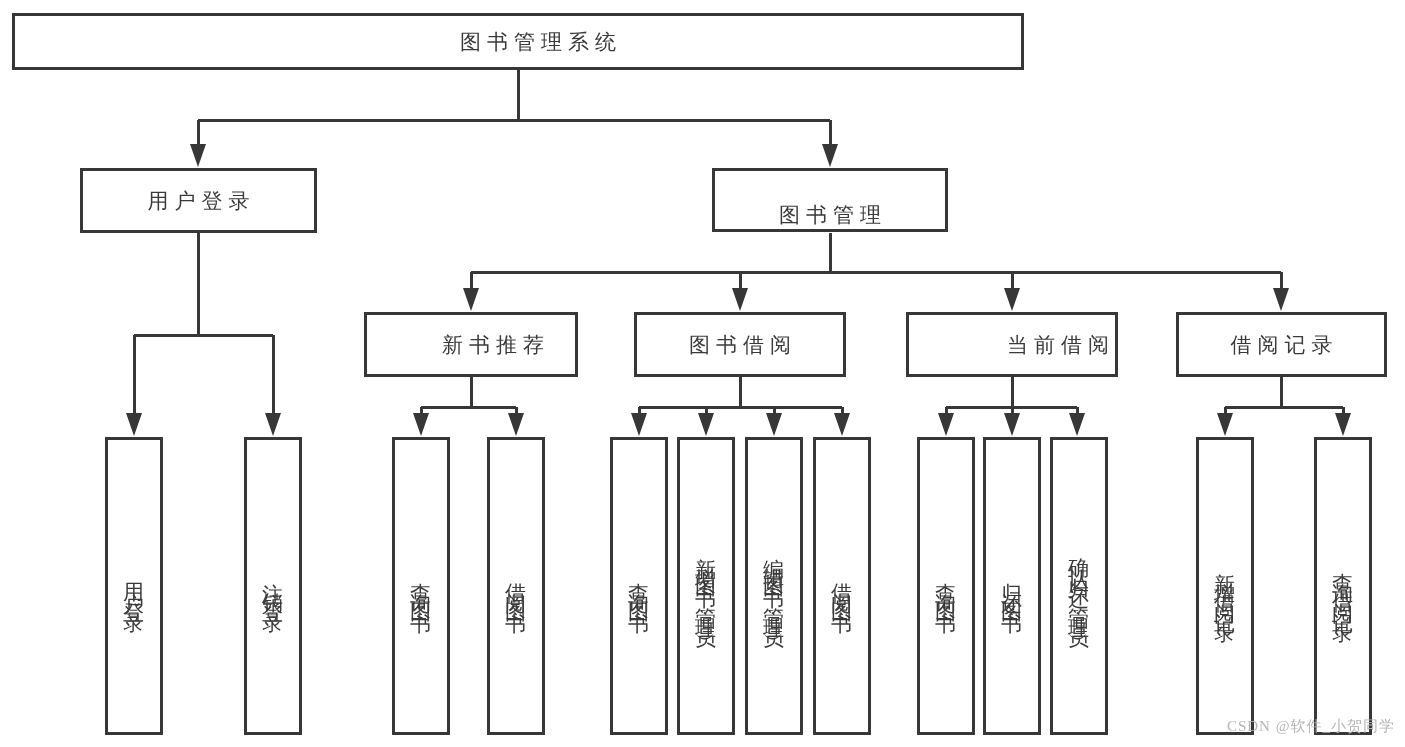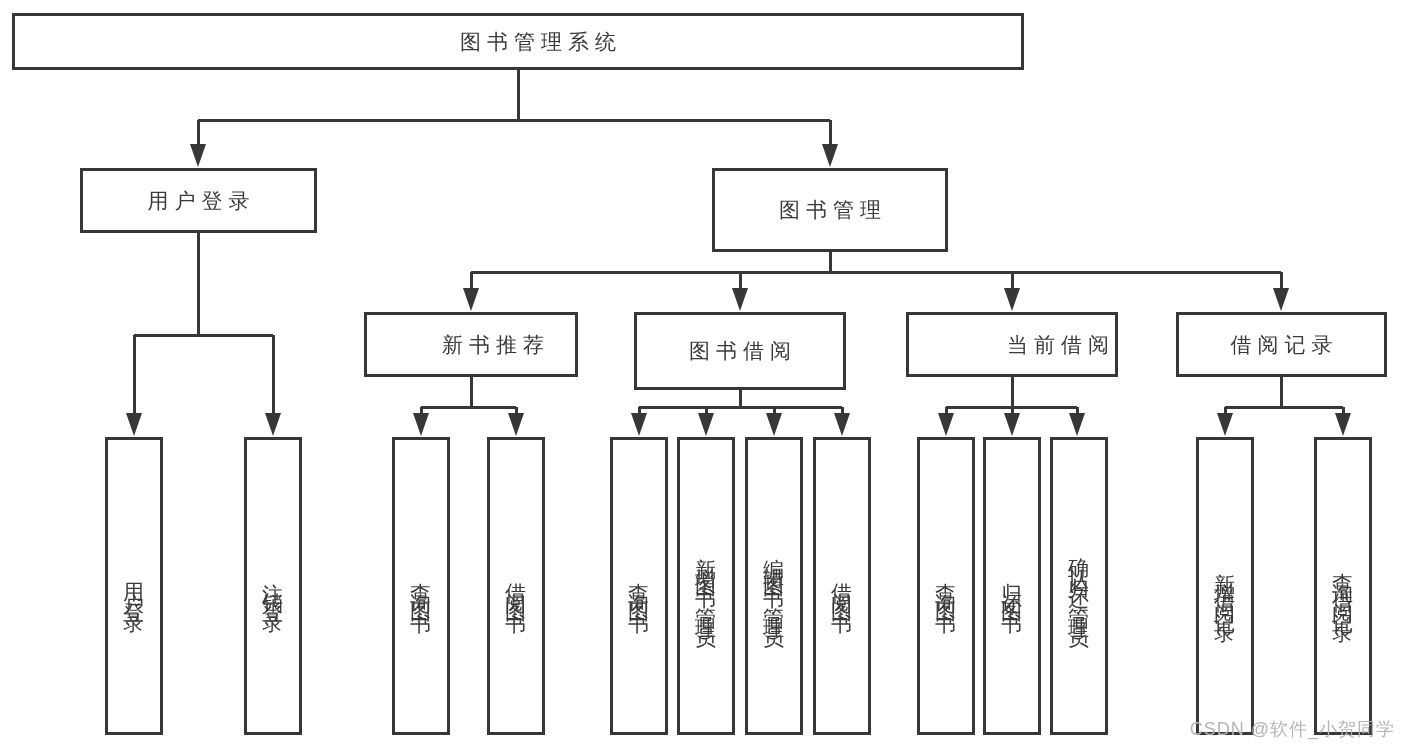--- a/index.html
+++ b/index.html
@@ -48,24 +48,25 @@
     font-size: 21px;
     letter-spacing: 10px;
     line-height: 1;
     color: var(--text);
     white-space: nowrap;
   }
   .watermark {
     position: absolute;
     right: 10px;
     top: 717px;
-    font-size: 18px;
+    font-size: 15px;
     letter-spacing: 1px;
     color: var(--wm);
     white-space: nowrap;
+    font-family: Liberation Serif, serif;
   }
 </style>
 </head>
 <body>
 
 <div class="stage">
 
   <svg class="wires" viewBox="0 0 1405 747" xmlns="http://www.w3.org/2000/svg">
 
     <path d="M518,70 V120 M198,120 H830 M198,120 V146 M830,120 V146
@@ -99,28 +100,28 @@
     </g>
   </svg>
 
   <div class="box" style="left:12px; top:13px; width:1012px; height:57px;padding-left:40px;">
     <span class="hlabel">图书管理系统</span>
   </div>
 
   <div class="box" style="left:80px; top:168px; width:237px; height:65px;">
     <span class="hlabel">用户登录</span>
   </div>
-  <div class="box" style="left:712px; top:168px; width:236px; height:84px;">
+  <div class="box" style="left:712px; top:168px; width:236px; height:64px;align-items:flex-end;">
     <span class="hlabel">图书管理</span>
   </div>
 
   <div class="box" style="left:364px; top:312px; width:214px; height:65px;padding-left:44px;">
     <span class="hlabel">新书推荐</span>
   </div>
-  <div class="box" style="left:634px; top:312px; width:212px; height:78px;">
+  <div class="box" style="left:634px; top:312px; width:212px; height:65px;">
     <span class="hlabel">图书借阅</span>
   </div>
   <div class="box" style="left:906px; top:312px; width:212px; height:65px;justify-content:flex-end;">
     <span class="hlabel">当前借阅</span>
   </div>
   <div class="box" style="left:1176px; top:312px; width:211px; height:65px;">
     <span class="hlabel">借阅记录</span>
   </div>
 
   <div class="box leaf" style="left:105px;">

